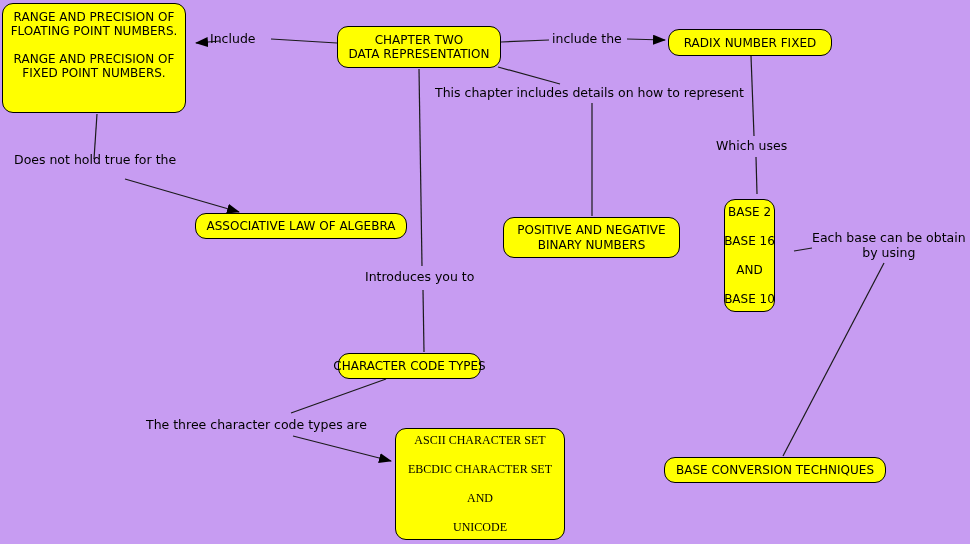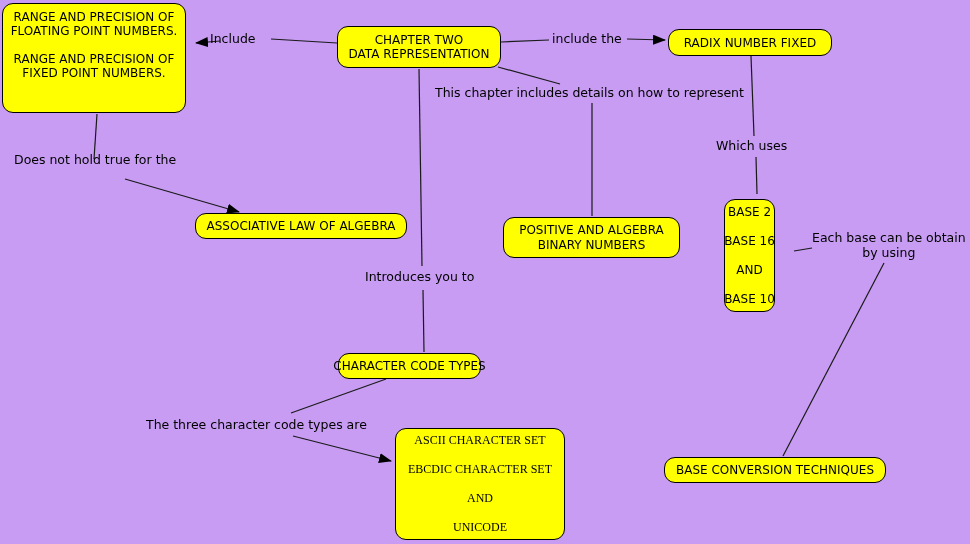--- a/index.html
+++ b/index.html
@@ -73,21 +73,21 @@
 
   <div class="node" id="node-range">RANGE AND PRECISION OF
 FLOATING POINT NUMBERS.
 
 RANGE AND PRECISION OF
 FIXED POINT NUMBERS.</div>
   <div class="node" id="node-chapter">CHAPTER TWO
 DATA REPRESENTATION</div>
   <div class="node" id="node-radix">RADIX NUMBER FIXED</div>
   <div class="node" id="node-assoc">ASSOCIATIVE LAW OF ALGEBRA</div>
-  <div class="node" id="node-posneg">POSITIVE AND ALGEBRA
+  <div class="node" id="node-posneg">POSITIVE AND NEGATIVE
 BINARY NUMBERS</div>
   <div class="node" id="node-bases">BASE 2
 
 BASE 16
 
 AND
 
 BASE 10</div>
   <div class="node" id="node-cct">CHARACTER CODE TYPES</div>
   <div class="node" id="node-ascii">ASCII CHARACTER SET

